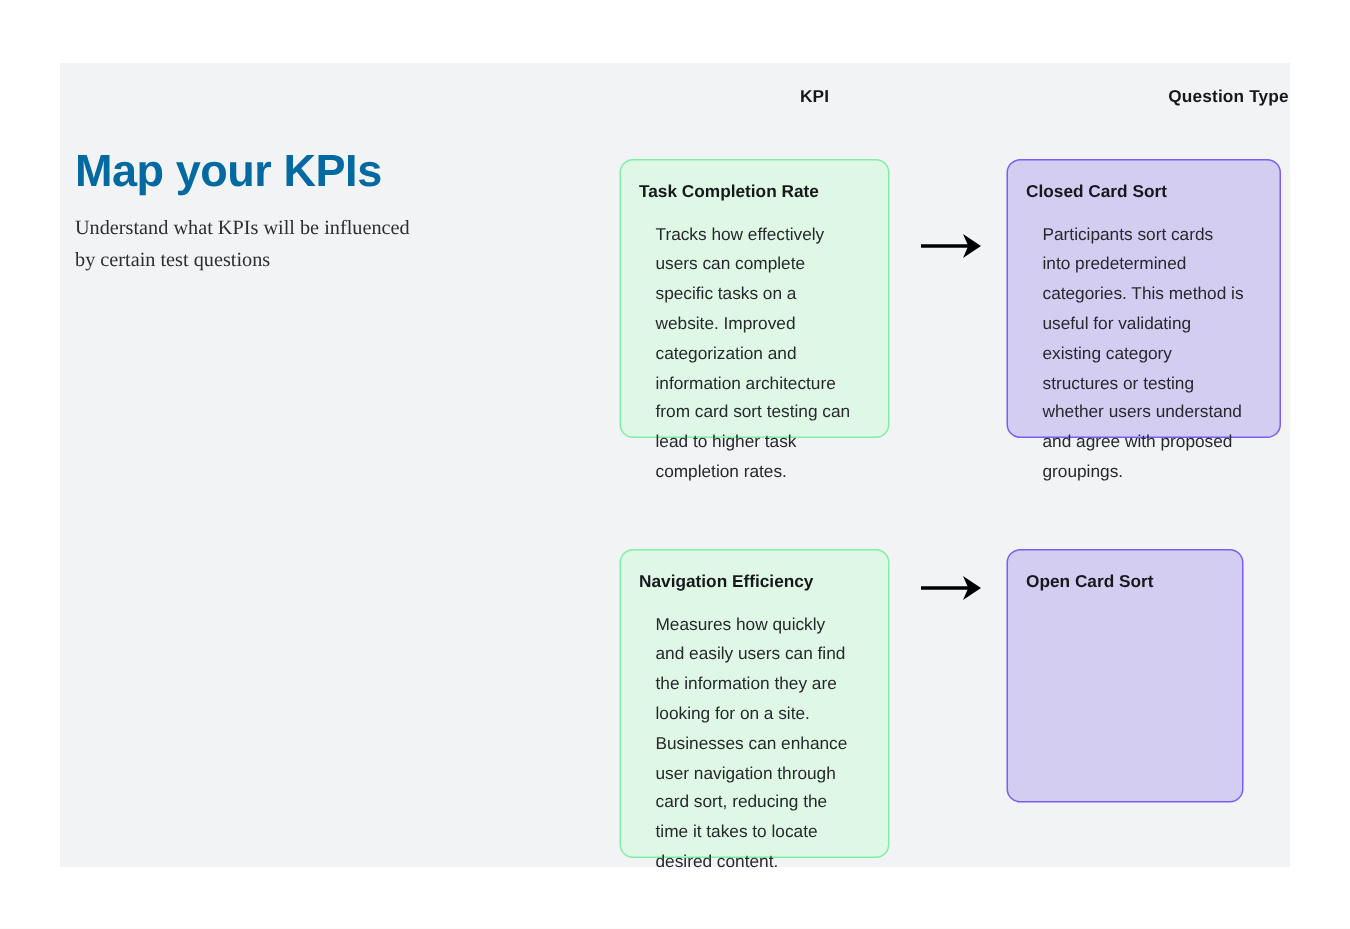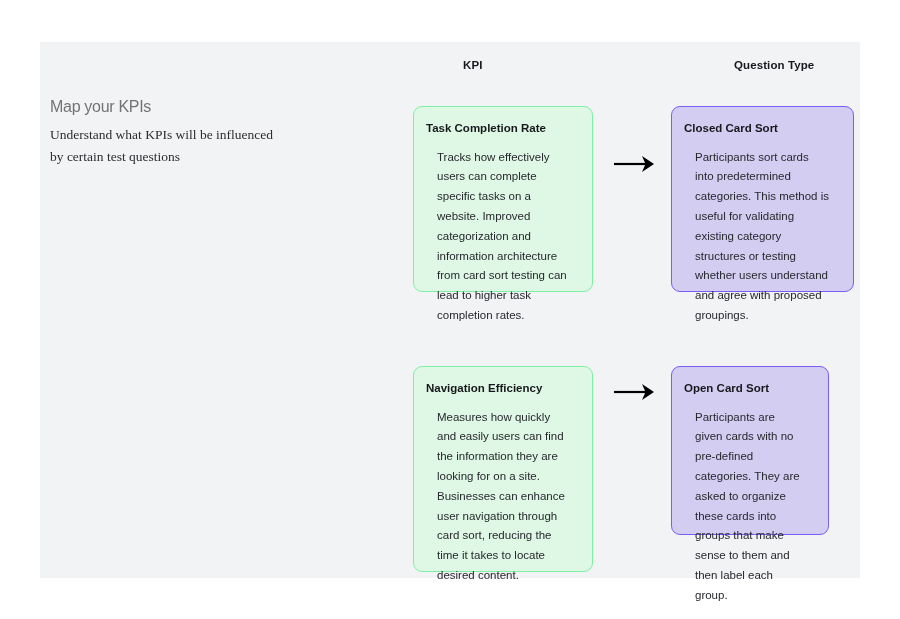--- a/index.html
+++ b/index.html
@@ -24,37 +24,37 @@
     background: #f2f3f5;
   }
 
   
   .col-header {
     position: absolute;
     font-size: 11.5px;
     font-weight: bold;
     color: #16181c;
     letter-spacing: 0.1px;
-    text-align: left;
+    text-align: center;
     white-space: nowrap;
   }
   #header-kpi   { left: 423px; top: 17px; width: 160px; }
   #header-qtype { left: 694px; top: 17px; width: 170px; }
 
   
   #intro {
     position: absolute;
     left: 10px;
     top: 56px;
     width: 320px;
   }
   #intro-title {
-    font-size: 16px;
-    font-weight: normal;
-    color: #737373;
+    font-size: 30px;
+    font-weight: bold;
+    color: #0369a1;
     letter-spacing: -0.3px;
     margin: 0 0 8px 0;
     line-height: 1.15;
   }
   #intro-subtitle {
     font-size: 13.5px;
     color: #2b2d31;
     line-height: 1.62;
     margin: 0;
     max-width: 230px;
@@ -144,16 +144,15 @@
 
   <div id="arrow-2" class="arrow">
     <svg width="46" height="24" viewBox="0 0 46 24" aria-hidden="true">
       <line x1="2" y1="12" x2="34" y2="12" stroke="#000000" stroke-width="2.2"></line>
       <path d="M30 4 L42 12 L30 20 L33.5 12 Z" fill="#000000"></path>
     </svg>
   </div>
 
   <div id="card-qtype-2" class="card purple">
     <p class="card-title">Open Card Sort</p>
-    <p class="card-body">Participants are given cards with no pre-defined categories. They are asked to organize these cards into groups that make sense to them and then label each group.</p>
   </div>
 
 </div>
 
 </body></html>

